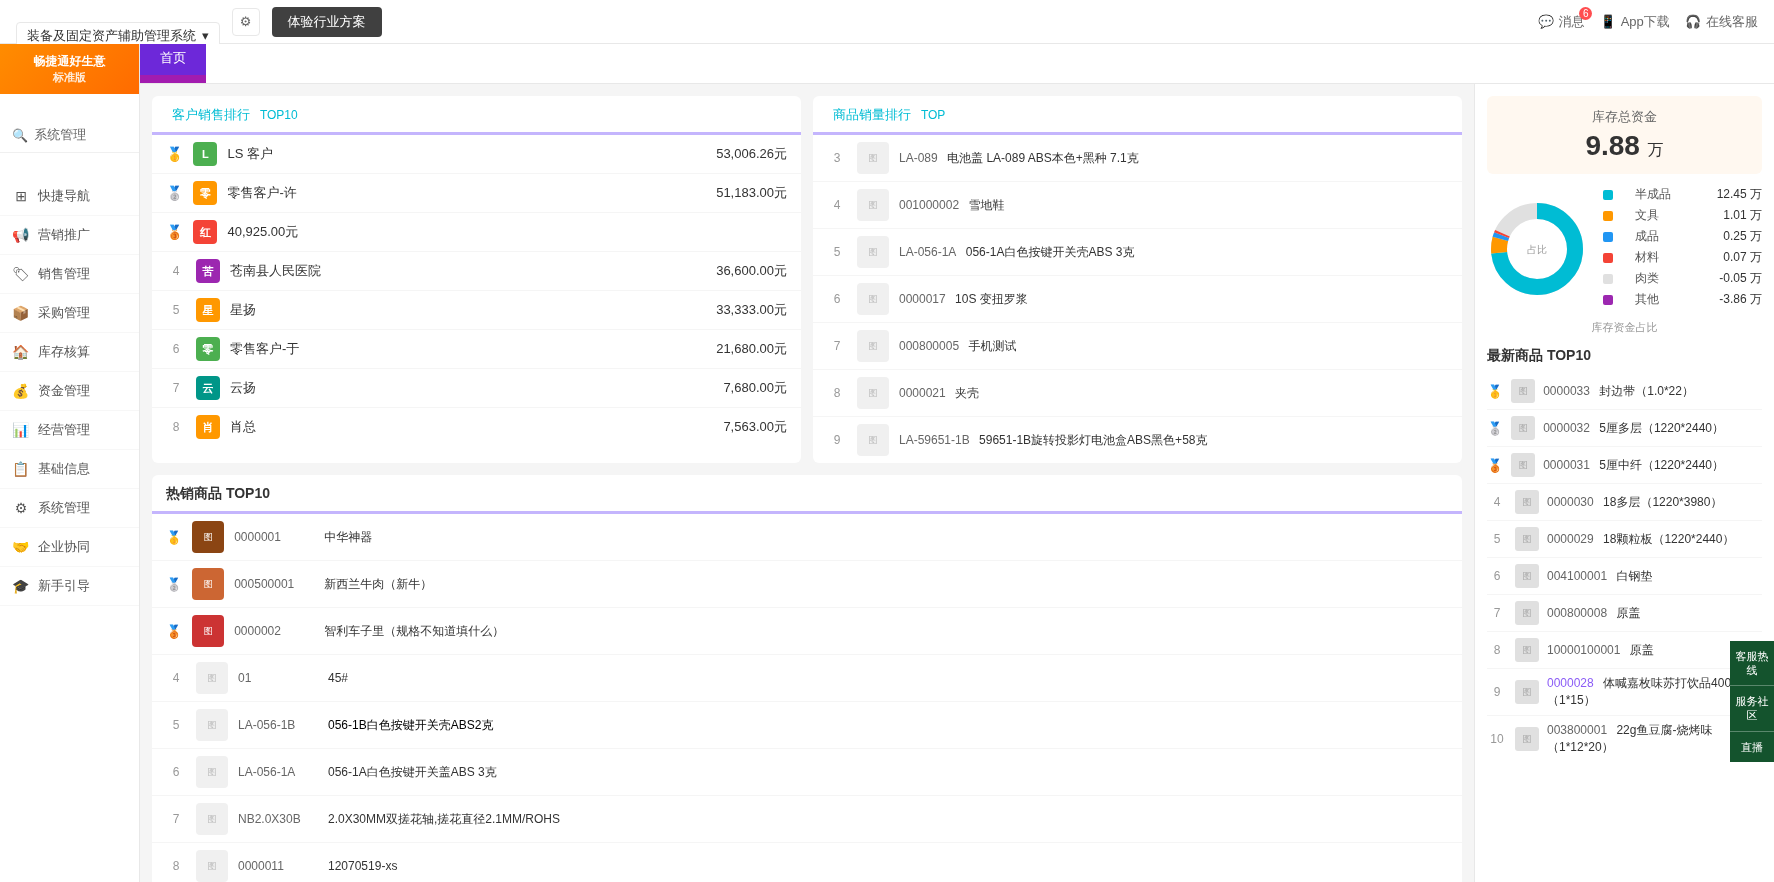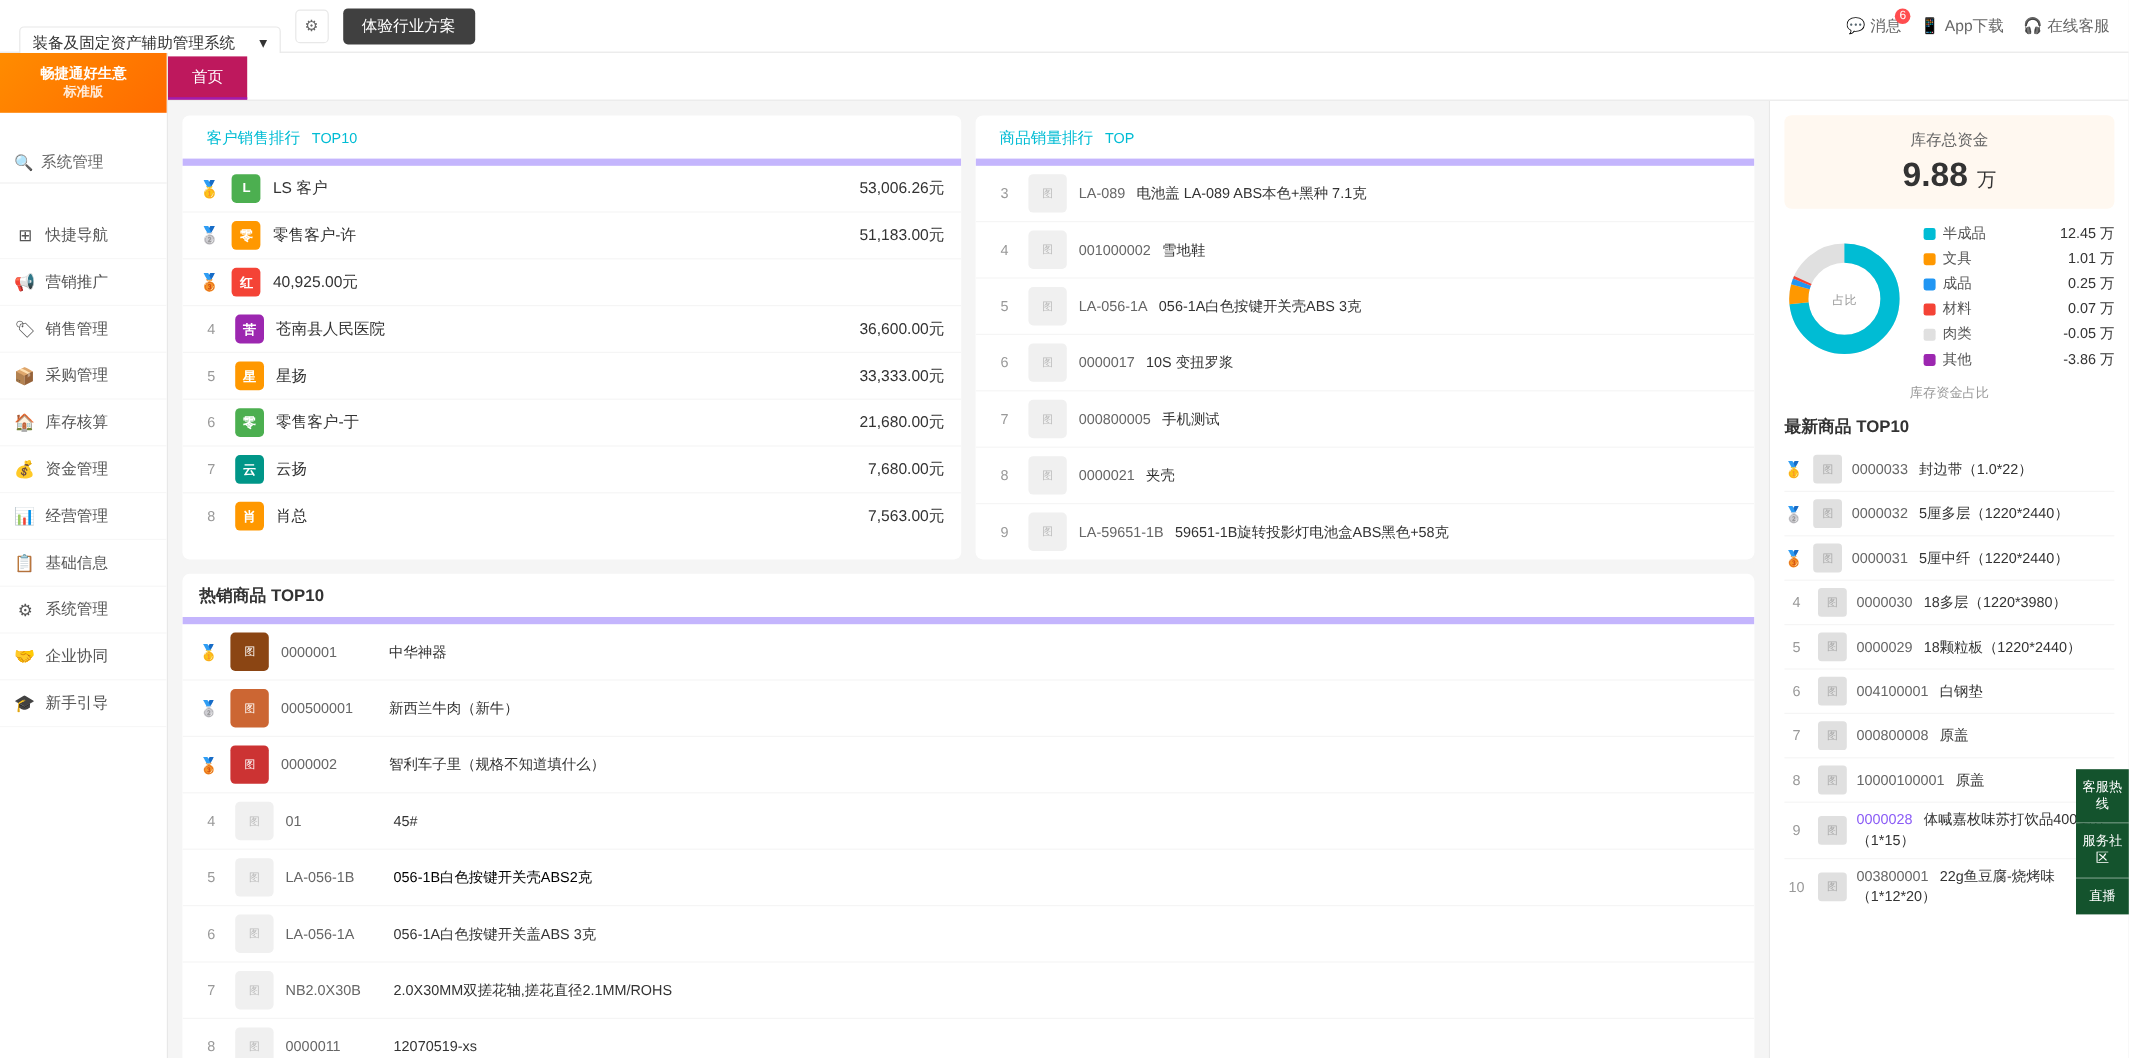--- a/index.html
+++ b/index.html
@@ -11,21 +11,21 @@
       background: #fff;
       display: flex;
       align-items: center;
       padding: 0 16px;
       border-bottom: 1px solid #e8e8e8;
       justify-content: space-between;
       flex-shrink: 0;
     }
     .topbar-left { display: flex; align-items: center; gap: 12px; }
     .topbar-right { display: flex; align-items: center; gap: 16px; color: #666; font-size: 13px; }
-    .system-select { display: flex; align-items: center; gap: 20px; border: 1px solid #e8e8e8; border-radius: 4px; padding: 4px 10px; cursor: pointer; background: #fff; font-size: 13px; color: #333; margin-top: 28px; }
+    .system-select { display: flex; align-items: center; gap: 6px; border: 1px solid #e8e8e8; border-radius: 4px; padding: 4px 10px; cursor: pointer; background: #fff; font-size: 13px; color: #333; margin-top: 28px; }
     .gear-btn { width: 28px; height: 28px; border: 1px solid #e8e8e8; border-radius: 4px; display: flex; align-items: center; justify-content: center; cursor: pointer; color: #666; }
     .trial-btn { background: #404040; color: #fff; border: none; border-radius: 4px; padding: 6px 16px; cursor: pointer; font-size: 13px; }
     .topbar-right-item { display: flex; align-items: center; gap: 4px; cursor: pointer; color: #666; position: relative; }
     .badge { background: #ff4d4f; color: #fff; border-radius: 10px; font-size: 10px; padding: 1px 4px; position: absolute; top: -6px; right: -8px; }
 
     
     .main-layout { display: flex; flex: 1; overflow: hidden; }
 
     
     .sidebar {
@@ -61,30 +61,30 @@
       border-bottom: 1px solid #f7f7f7;
       transition: background 0.2s;
     }
     .sidebar-item-icon { font-size: 14px; width: 18px; text-align: center; }
     .sidebar-item-label { font-size: 13px; }
 
     
     .content-area { flex: 1; display: flex; flex-direction: column; overflow: hidden; }
     .page-tabs { height: 40px; background: #fff; border-bottom: 1px solid #e8e8e8; display: flex; align-items: flex-end; padding: 0 0 0 0; flex-shrink: 0; }
     .page-tab { padding: 8px 20px; cursor: pointer; font-size: 13px; color: #333; border-bottom: 2px solid transparent; }
-    .page-tab.active { color: #fff; background: #be185d; border-bottom: 2px solid #a21caf; margin-top: 20px; }
+    .page-tab.active { color: #fff; background: #6d28d9; border-bottom: 8px solid #a21caf; margin-top: 20px; }
 
     
     .dashboard { display: flex; flex: 1; overflow: hidden; gap: 0; }
     .dashboard-left { flex: 1; overflow-y: auto; padding: 12px; min-width: 0; }
     .dashboard-right { width: 300px; background: #fff; border-left: 1px solid #e8e8e8; overflow-y: auto; flex-shrink: 0; padding: 12px; }
 
     
     .card { background: #fff; border-radius: 6px; margin-bottom: 12px; overflow: hidden; }
-    .card-title { font-size: 14px; font-weight: bold; color: #333; padding: 10px 14px 8px; border-bottom: 6px solid #c4b5fd; }
+    .card-title { font-size: 14px; font-weight: bold; color: #333; padding: 10px 14px 8px; border-bottom: 3px solid #c4b5fd; }
     .card-title span { color: #00bcd4; font-size: 13px; font-weight: normal; margin-left: 6px; }
     .rank-row { display: flex; align-items: center; padding: 7px 14px; border-bottom: 1px solid #f5f5f5; gap: 10px; }
     .rank-row:last-child { border-bottom: none; }
     .rank-num { width: 20px; text-align: center; font-size: 12px; color: #999; }
     .rank-avatar { width: 24px; height: 24px; border-radius: 4px; display: flex; align-items: center; justify-content: center; font-size: 11px; color: #fff; font-weight: bold; flex-shrink: 0; }
     .rank-name { flex: 1; font-size: 13px; color: #333; }
     .rank-amount { font-size: 13px; color: #333; font-weight: 500; }
 
     
     .product-row { display: flex; align-items: center; padding: 7px 14px; border-bottom: 1px solid #f5f5f5; gap: 10px; }
@@ -93,21 +93,21 @@
     .product-info { flex: 1; min-width: 0; }
     .product-code-name { font-size: 12px; color: #333; }
 
     
     .inventory-total { background: #fff8f0; border-radius: 6px; padding: 12px; margin-bottom: 12px; text-align: center; }
 
     
     .donut-container { display: flex; align-items: center; gap: 16px; margin: 8px 0; }
     .donut-svg { flex-shrink: 0; }
     .legend-list { flex: 1; }
-    .legend-item { display: flex; align-items: center; gap: 6px; margin-bottom: 4px; font-size: 12px; }
+    .legend-item { display: flex; align-items: center; gap: 22px; margin-bottom: 4px; font-size: 12px; }
     .legend-dot { width: 10px; height: 10px; border-radius: 2px; flex-shrink: 0; }
     .legend-name { flex: 1; color: #555; }
     .legend-value { color: #333; font-weight: 500; }
     .chart-label { font-size: 11px; color: #999; text-align: center; margin-top: 4px; }
 
     
     .latest-product-row { display: flex; align-items: center; padding: 6px 0; border-bottom: 1px solid #f5f5f5; gap: 8px; }
     .latest-product-row:last-child { border-bottom: none; }
     .lp-rank { width: 20px; text-align: center; font-size: 12px; color: #999; }
     .lp-thumb { width: 24px; height: 24px; border-radius: 3px; background: #e0e0e0; display: flex; align-items: center; justify-content: center; font-size: 9px; color: #aaa; flex-shrink: 0; }

